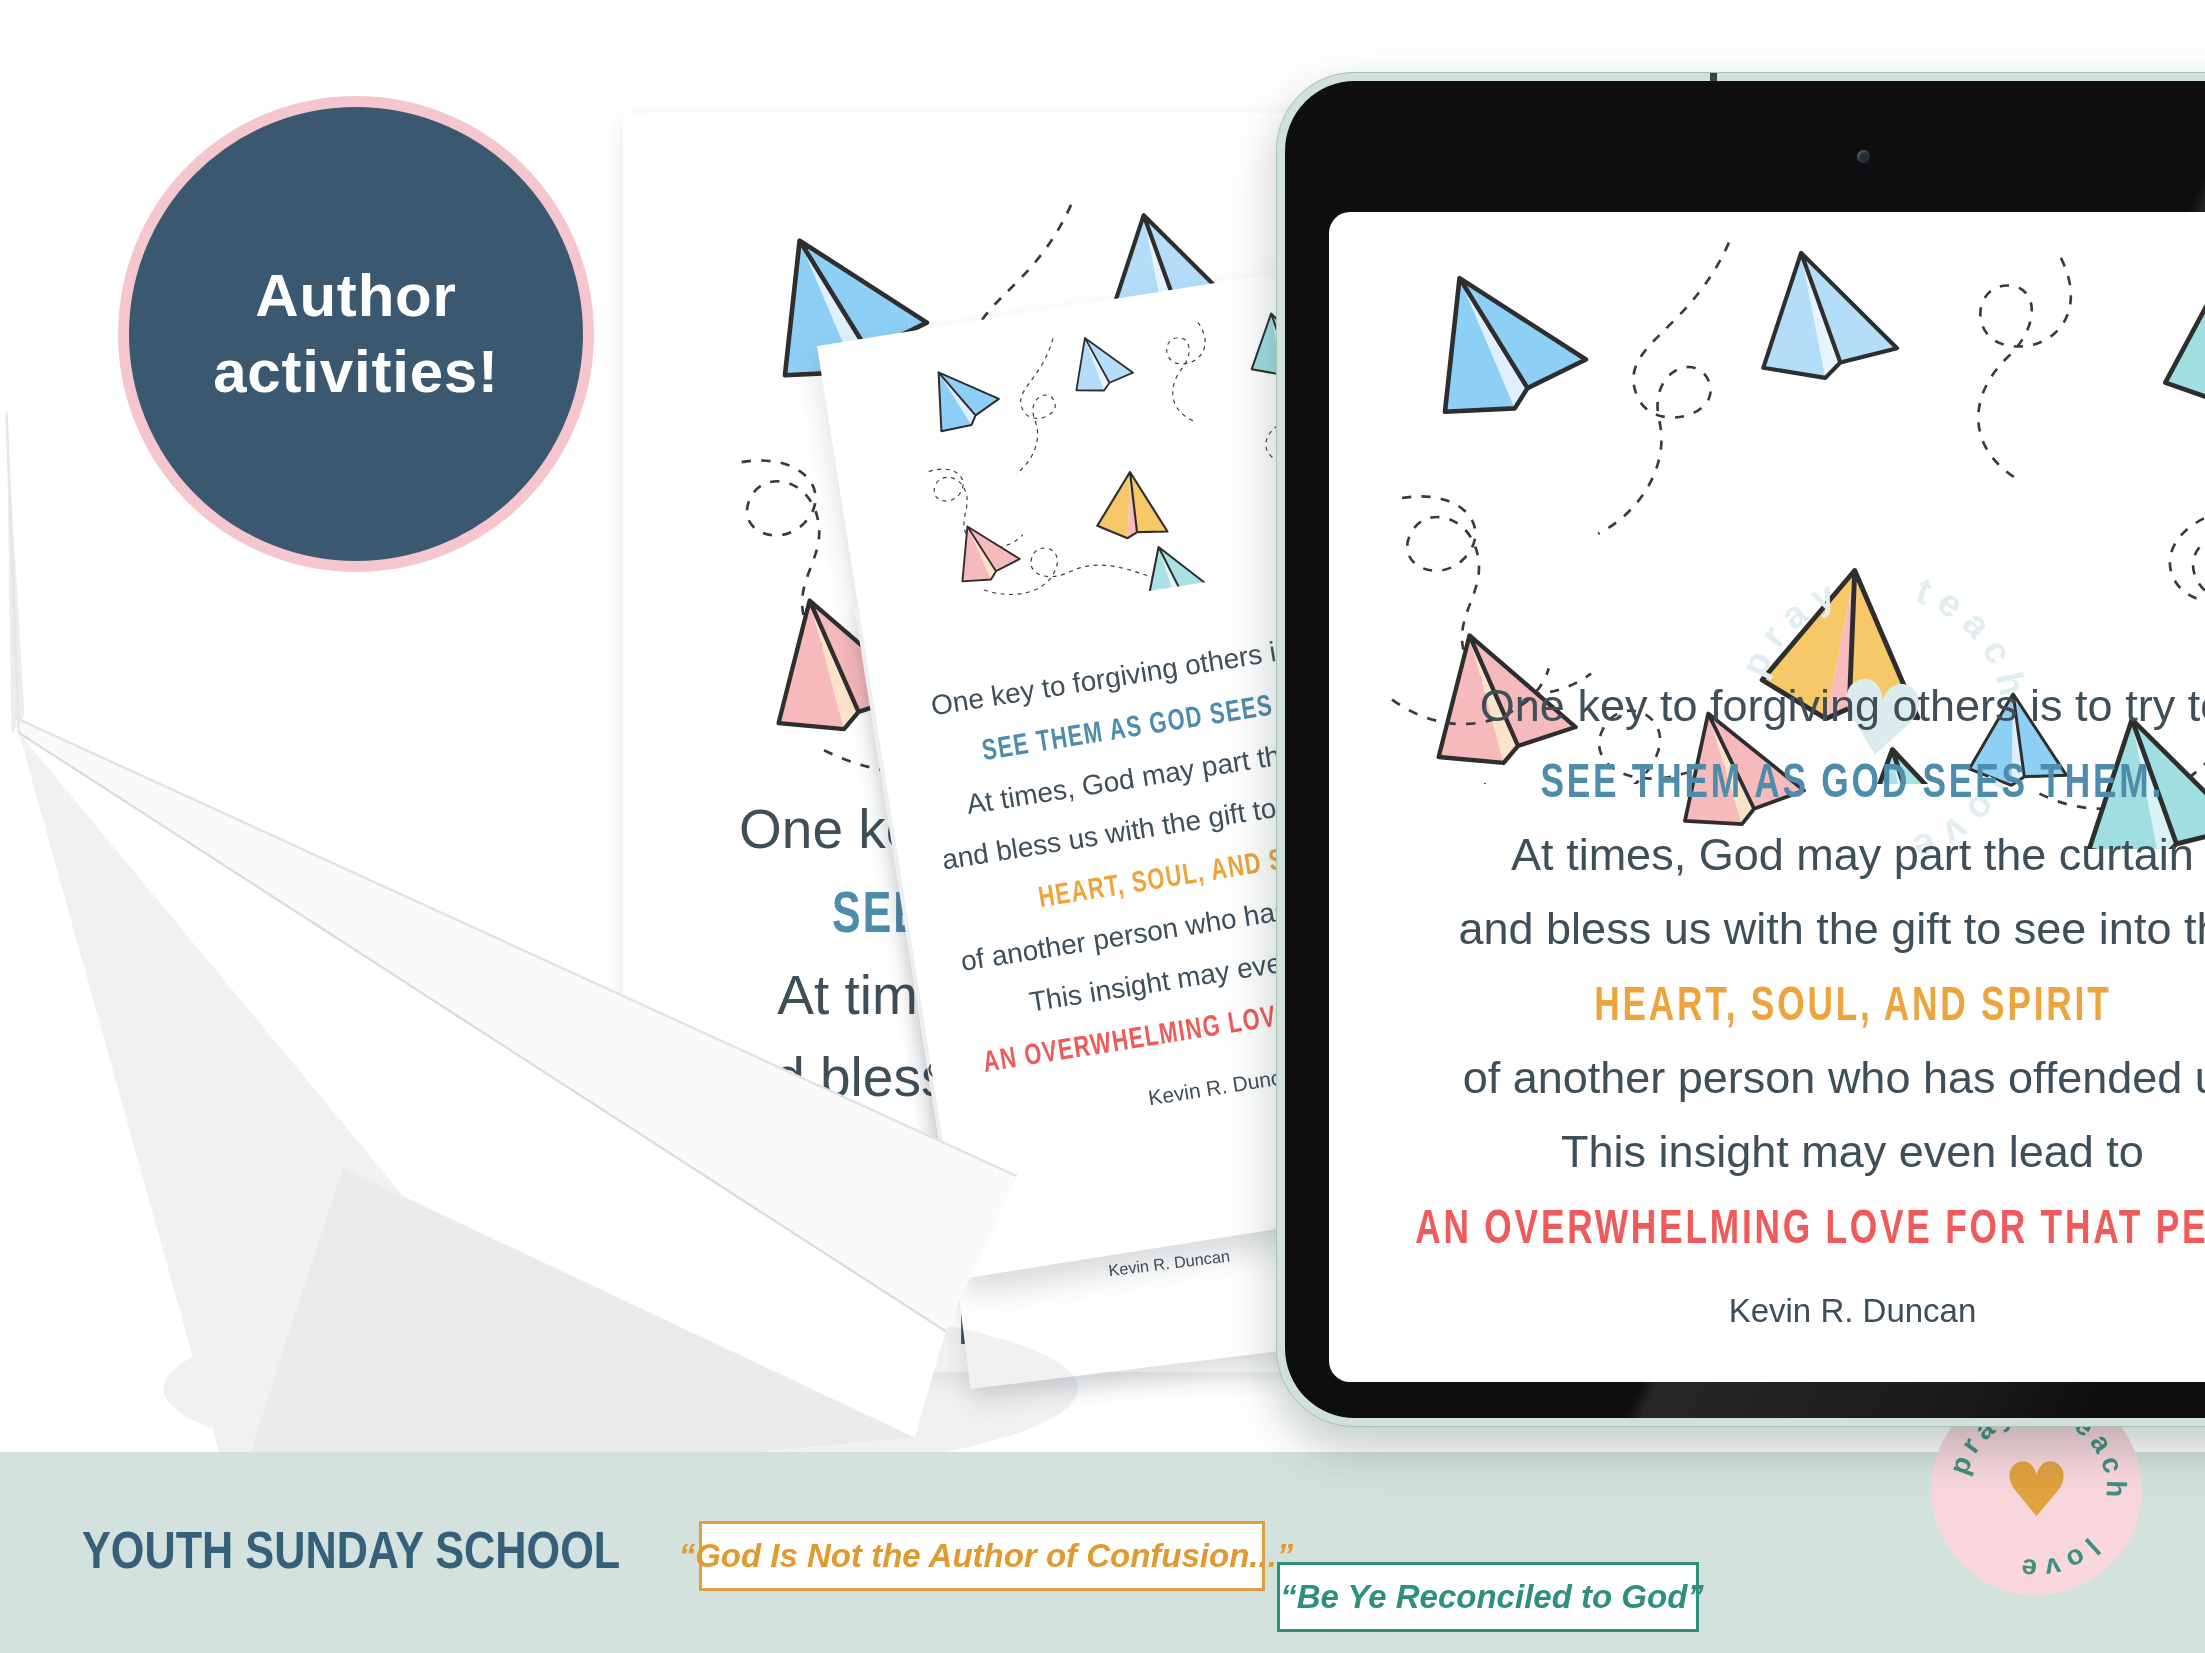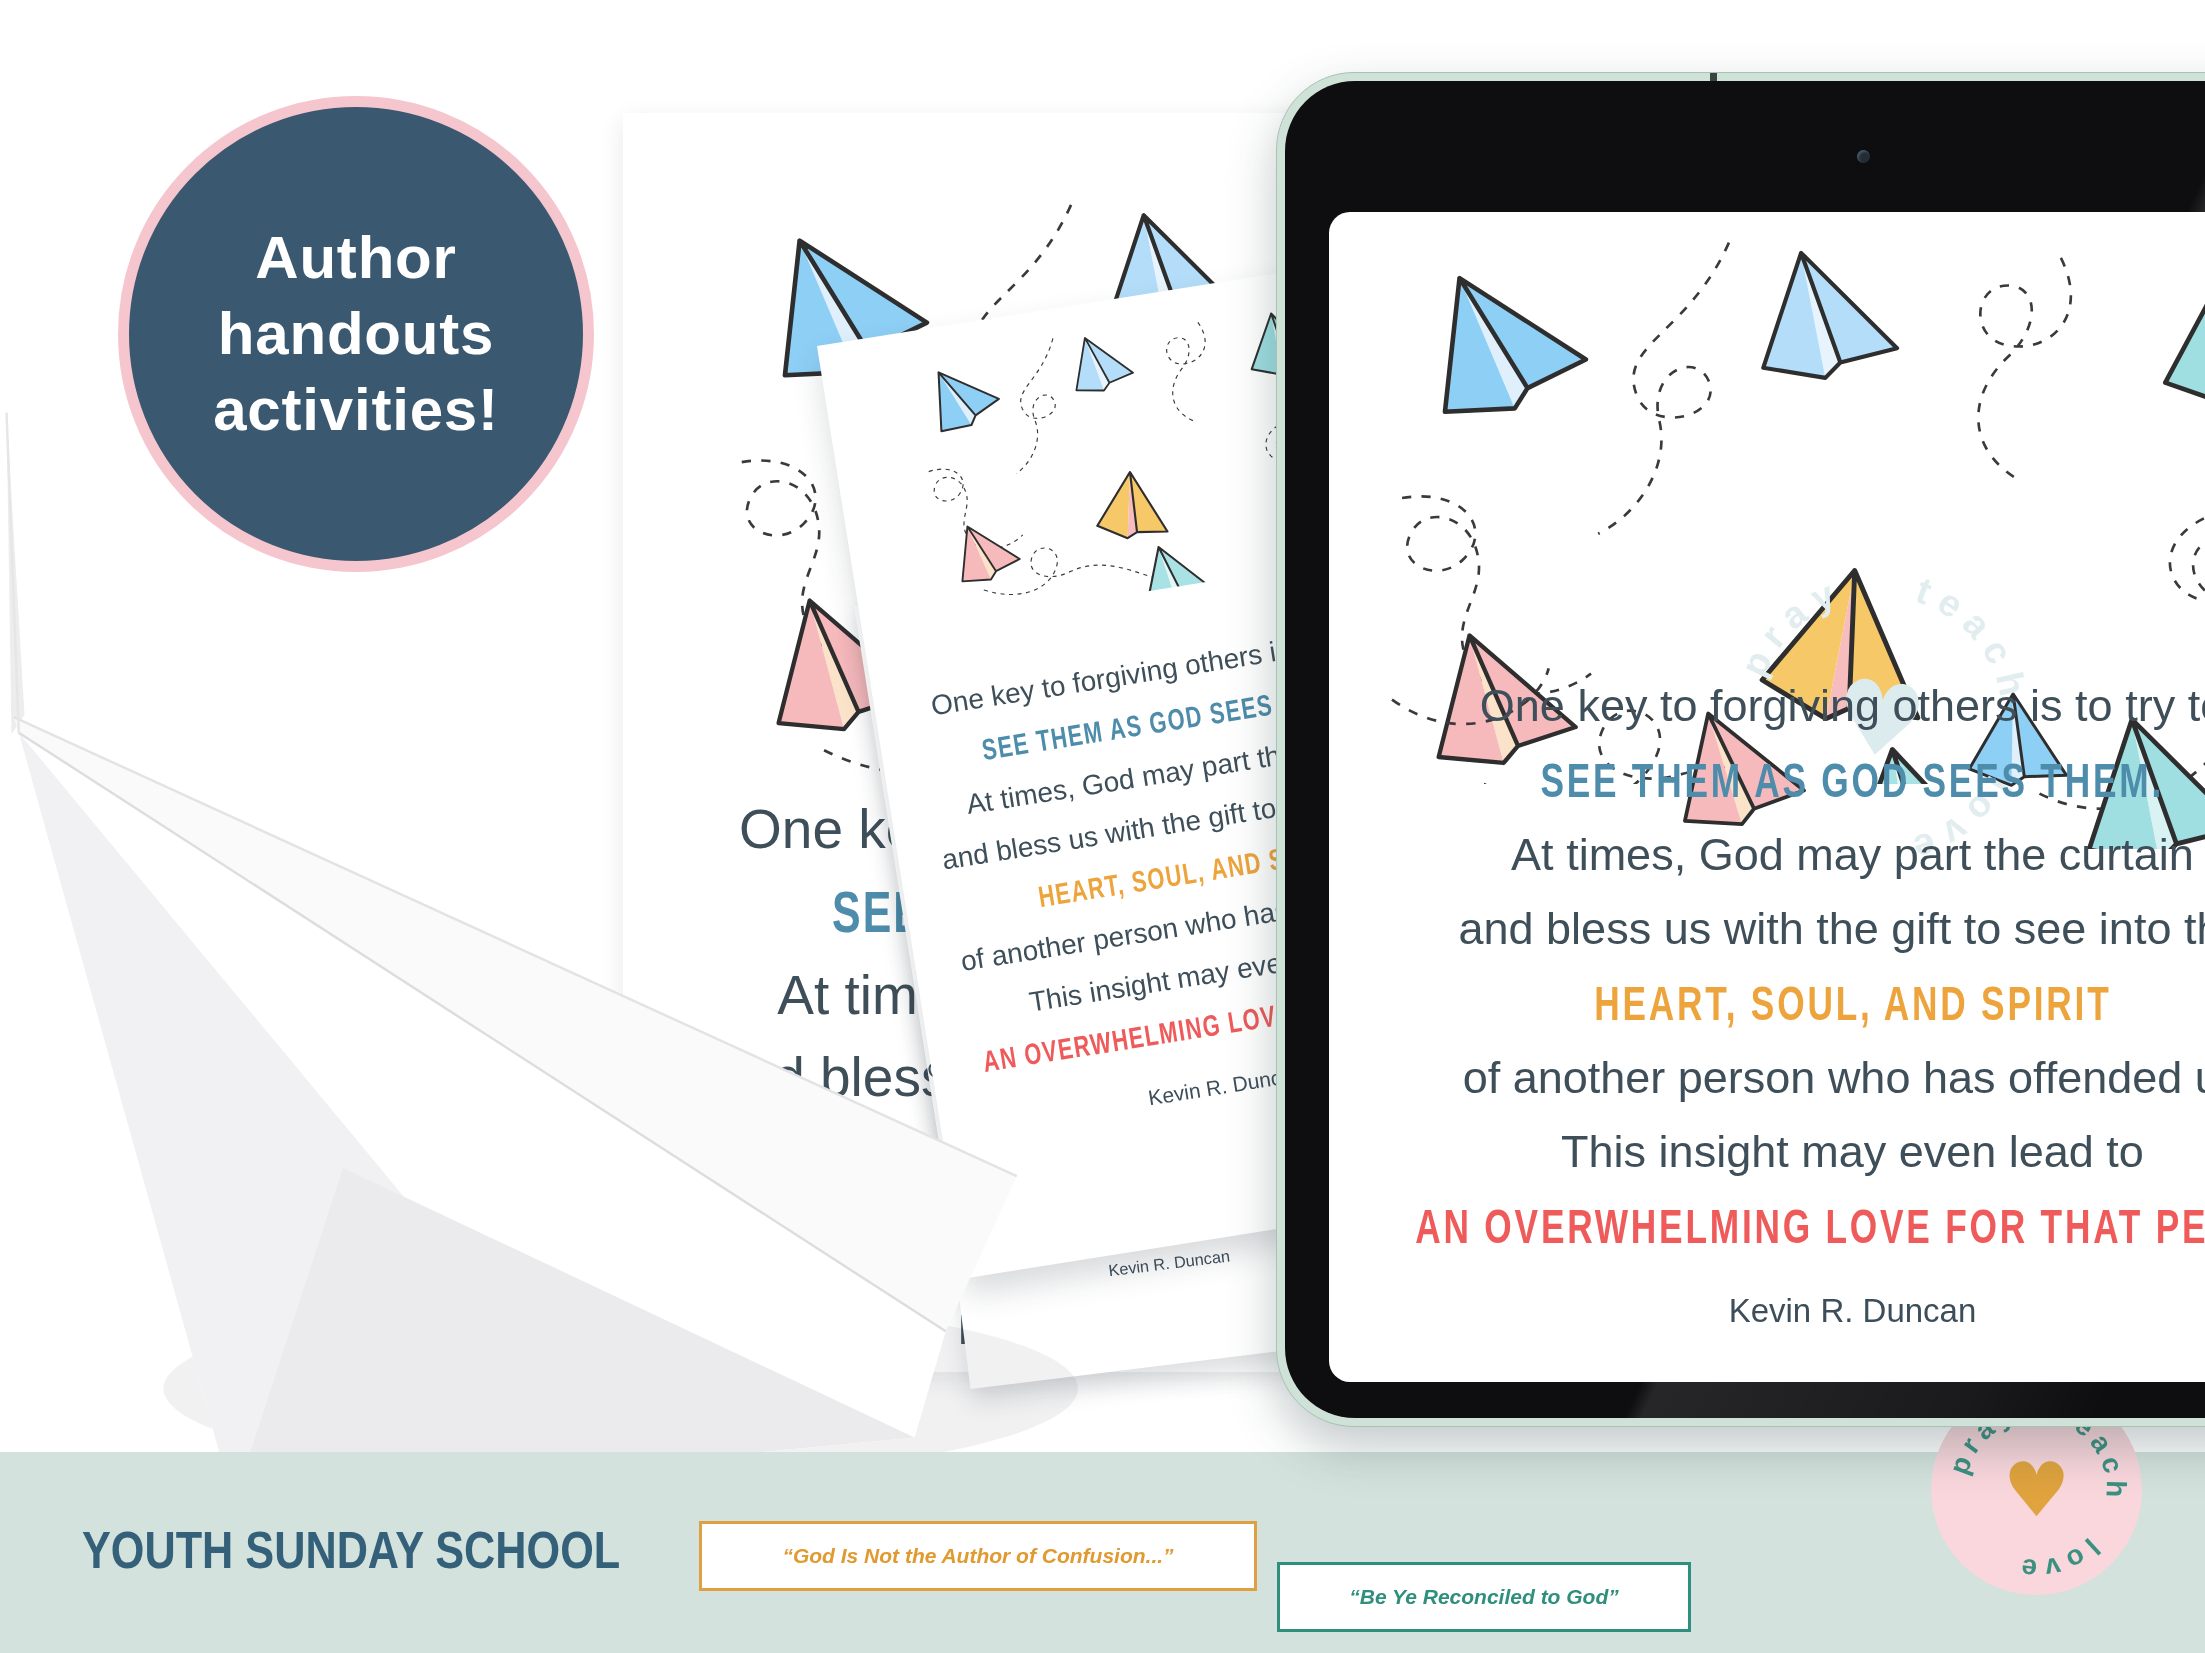--- a/index.html
+++ b/index.html
@@ -84,21 +84,21 @@
   
   #plane3d{left:0;top:0;width:2205px;height:1654px;z-index:6;pointer-events:none;}
 
   
   #footer{left:0;top:1452px;width:2205px;height:202px;background:#d3e2dc;z-index:7;}
   #footer .title{position:absolute;left:82px;top:49px;font-size:47px;font-weight:bold;
          color:#35607a;letter-spacing:0;transform:scale(0.92,1.1);transform-origin:left center;
          line-height:98px;white-space:nowrap;}
   .tagbox{position:absolute;top:69px;height:64px;background:#ffffff;display:flex;
          align-items:center;justify-content:center;font-weight:bold;font-style:italic;
-         font-size:21px;white-space:nowrap;}
+         font-size:33px;white-space:nowrap;padding-left:8px;}
   #tag1{left:699px;width:552px;border:3.3px solid #dfa043;color:#e09a2f;}
   #tag2{left:1277px;width:408px;border:3.3px solid #2f8f7d;color:#2f8f7d;margin-top:41px;}
 
   
   #logo{left:1931px;top:1384px;width:211px;height:211px;z-index:8;}
   .heart-glyph{font-family:"DejaVu Sans", sans-serif;}
 
   svg text{font-family:"Liberation Sans", sans-serif;}
 </style>
 </head>
@@ -201,21 +201,20 @@
       <div class="qline"><span class="caps c-orange">HEART, SOUL, AND SPIRIT</span></div>
       <div class="qline">of another person who has offended us</div>
       <div class="qline">This insight may even lead to</div>
       <div class="qline"><span class="caps c-red">AN OVERWHELMING LOVE FOR THAT PERSON</span></div>
       <div class="qline author">Kevin R. Duncan</div>
     </div>
   </div>
 
   <div class="abs" id="badge">
     <div class="bline">Author</div>
-    <div class="bline">handouts</div>
     <div class="bline">activities!</div>
   </div>
 
   <svg class="abs" id="plane3d" viewBox="0 0 2700 2025">
     <ellipse cx="760" cy="1700" rx="560" ry="110" fill="rgba(60,60,70,0.07)"></ellipse>
     <polygon points="8,505 30,875 14,899" fill="#ededee"></polygon>
     <polygon points="17,878 1245,1440 1158,1630 23,897" fill="#fafafb"></polygon>
     <line x1="17" y1="878" x2="1245" y2="1440" stroke="#e3e3e6" stroke-width="3"></line>
     <polygon points="23,897 1158,1630 1120,1760 286,1841" fill="#ffffff"></polygon>
     <polygon points="23,897 540,1520 286,1841" fill="#f1f1f3"></polygon>

